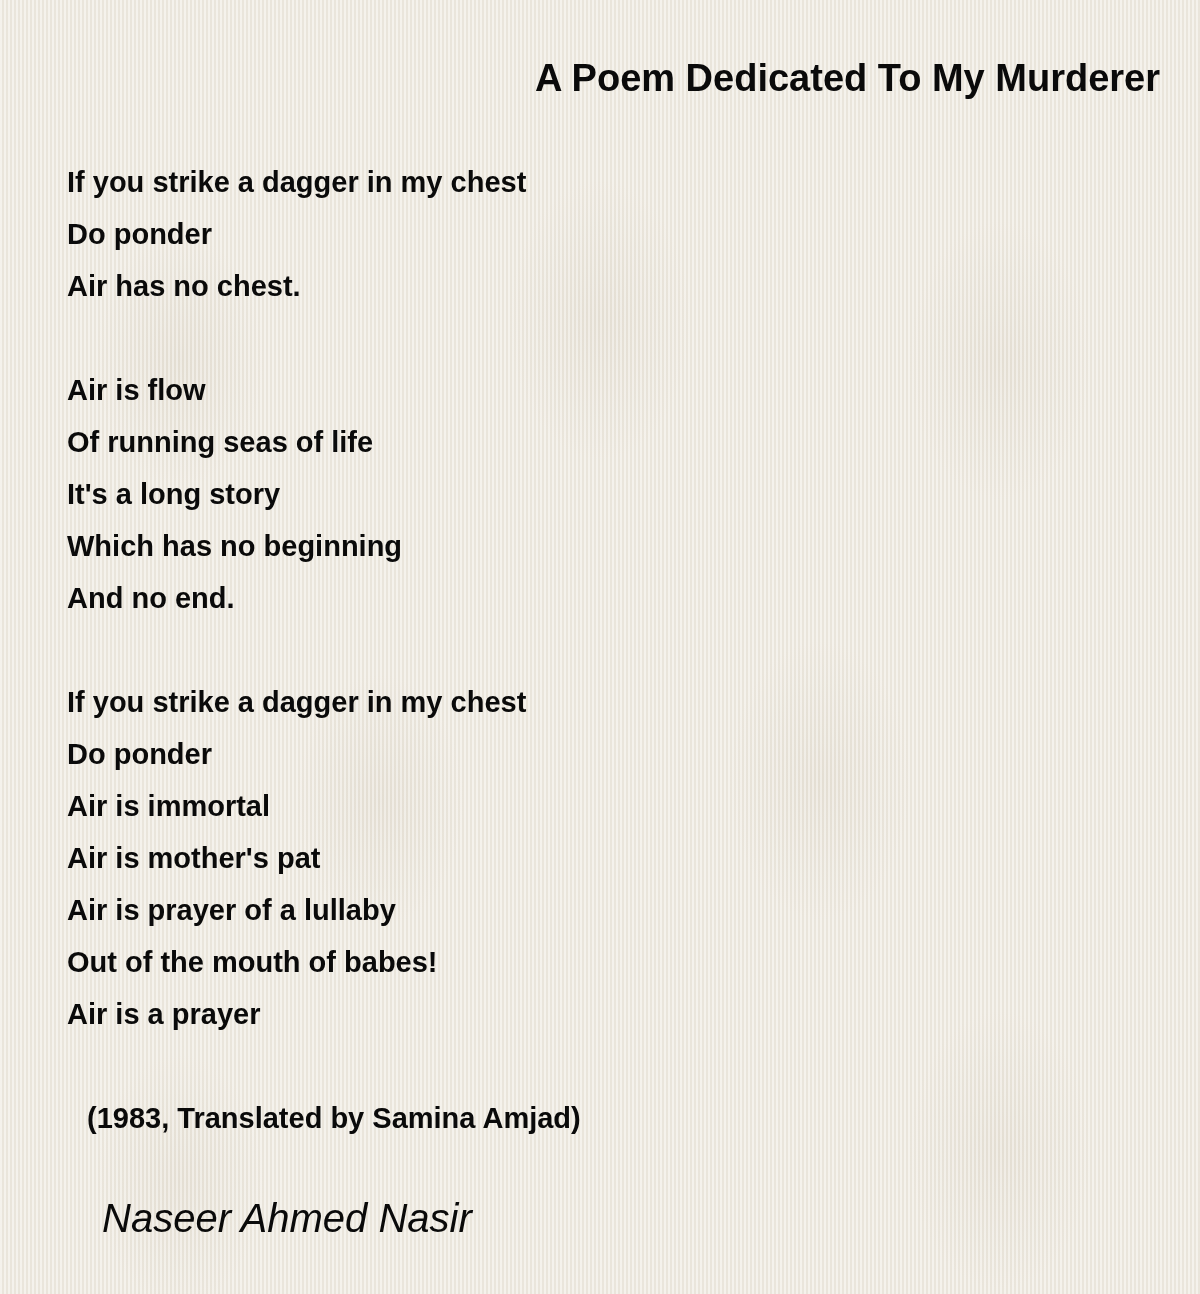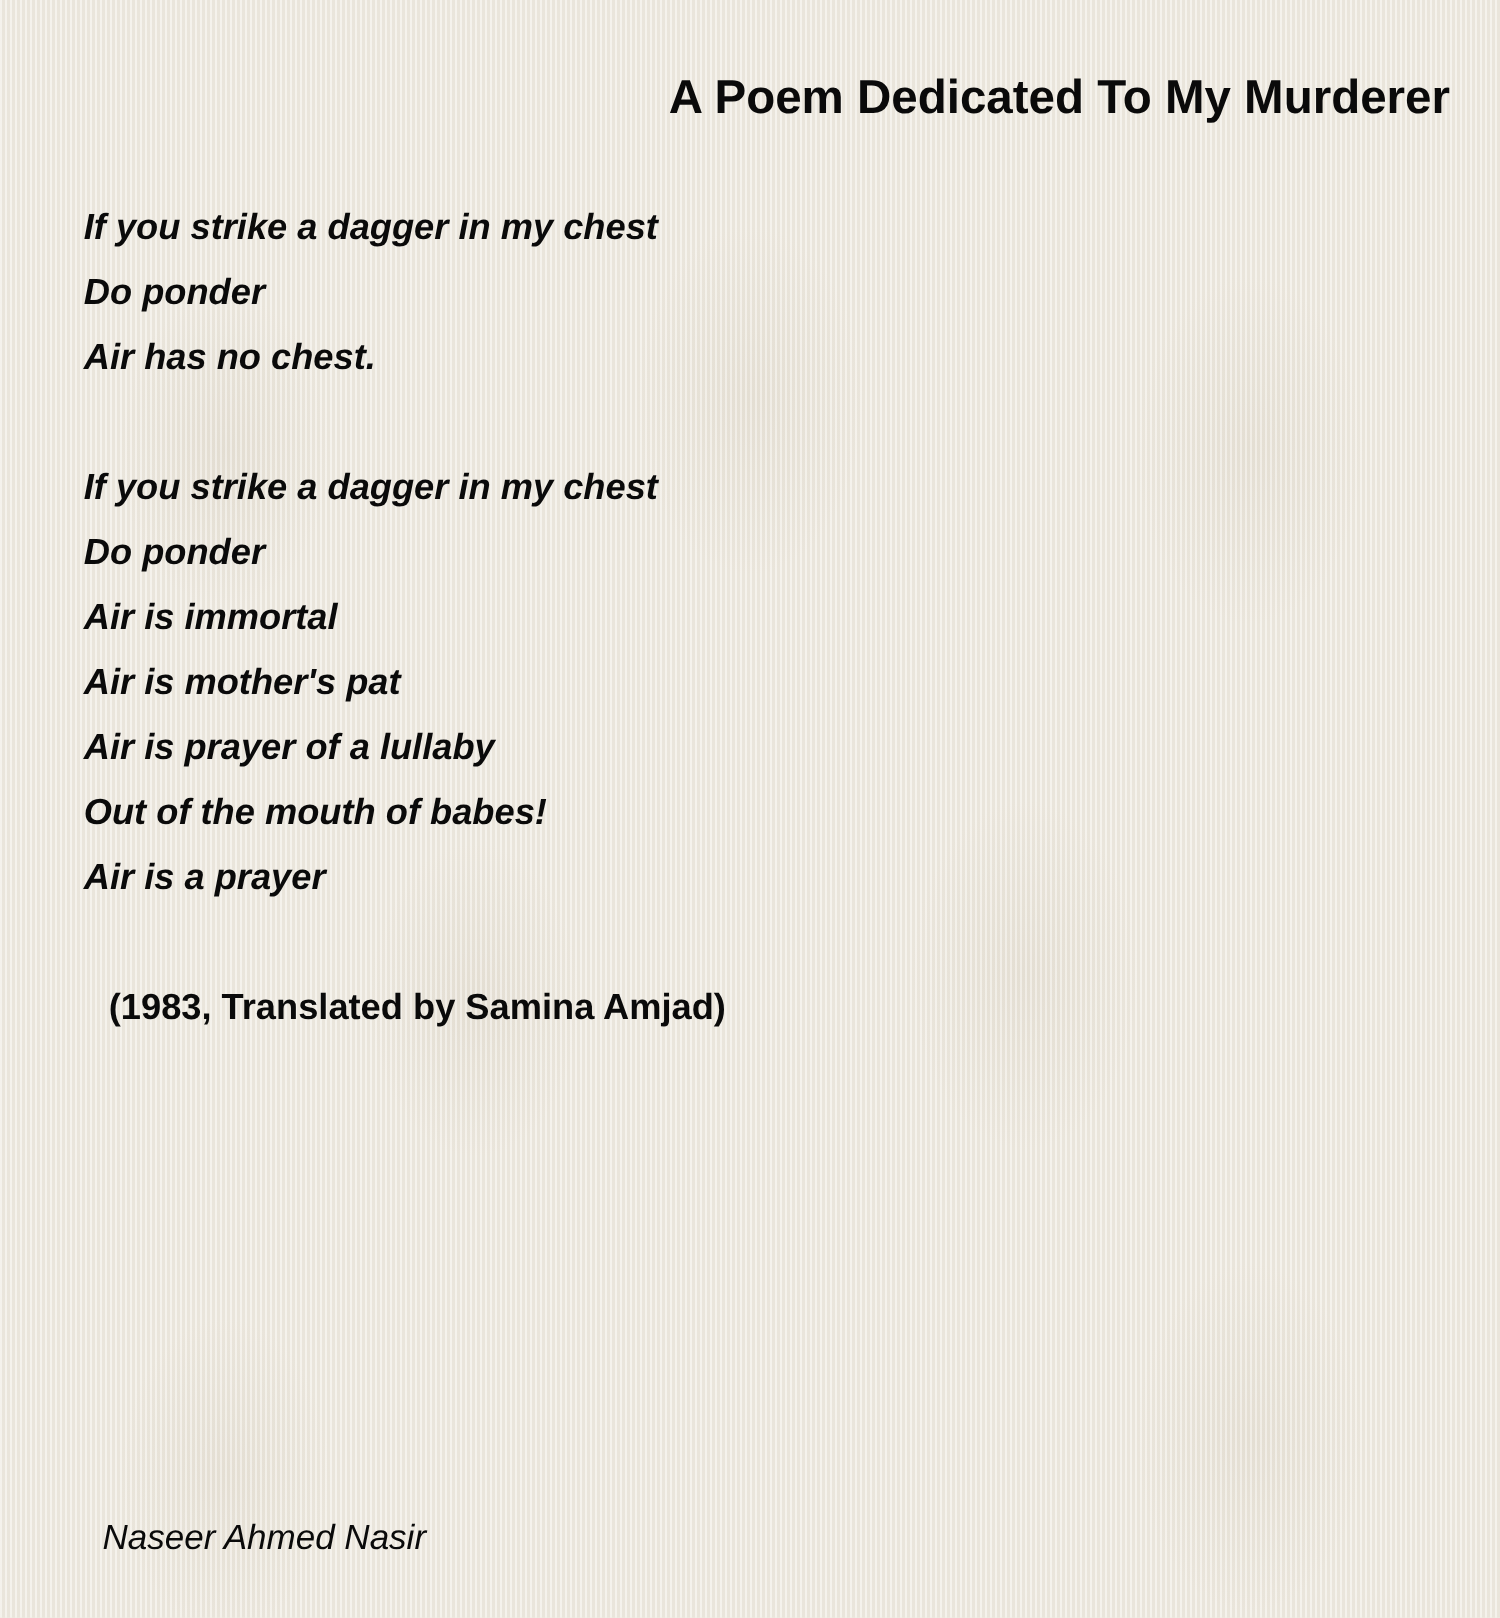--- a/index.html
+++ b/index.html
@@ -45,53 +45,60 @@
     .stanza {
       margin: 0 0 52px 0;
     }
     .line {
       display: block;
       font-weight: bold;
       font-size: 29px;
       line-height: 52px;
       height: 52px;
       white-space: nowrap;
-      font-style: italic;
     }
     .note {
       font-weight: bold;
       font-size: 29px;
       line-height: 52px;
       margin: 0;
       padding-left: 20px;
     }
     .author {
       position: absolute;
       left: 70px;
       top: 1190px;
       font-style: italic;
-      font-size: 28px;
+      font-size: 40px;
       line-height: 56px;
       font-weight: normal;
-      margin: 12px;
+      margin: 0;
+      padding-left: 32px;
     }
   </style>
 </head>
 <body>
 
 <div class="page">
   <h1 class="title">A Poem Dedicated To My Murderer</h1>
 
   <div class="poem">
     <div class="stanza">
       <span class="line">If you strike a dagger in my chest</span>
       <span class="line">Do ponder</span>
       <span class="line">Air has no chest.</span>
     </div>
 
+    <div class="stanza">
+      <span class="line">Air is flow</span>
+      <span class="line">Of running seas of life</span>
+      <span class="line">It's a long story</span>
+      <span class="line">Which has no beginning</span>
+      <span class="line">And no end.</span>
+    </div>
 
     <div class="stanza">
       <span class="line">If you strike a dagger in my chest</span>
       <span class="line">Do ponder</span>
       <span class="line">Air is immortal</span>
       <span class="line">Air is mother's pat</span>
       <span class="line">Air is prayer of a lullaby</span>
       <span class="line">Out of the mouth of babes!</span>
       <span class="line">Air is a prayer</span>
     </div>

